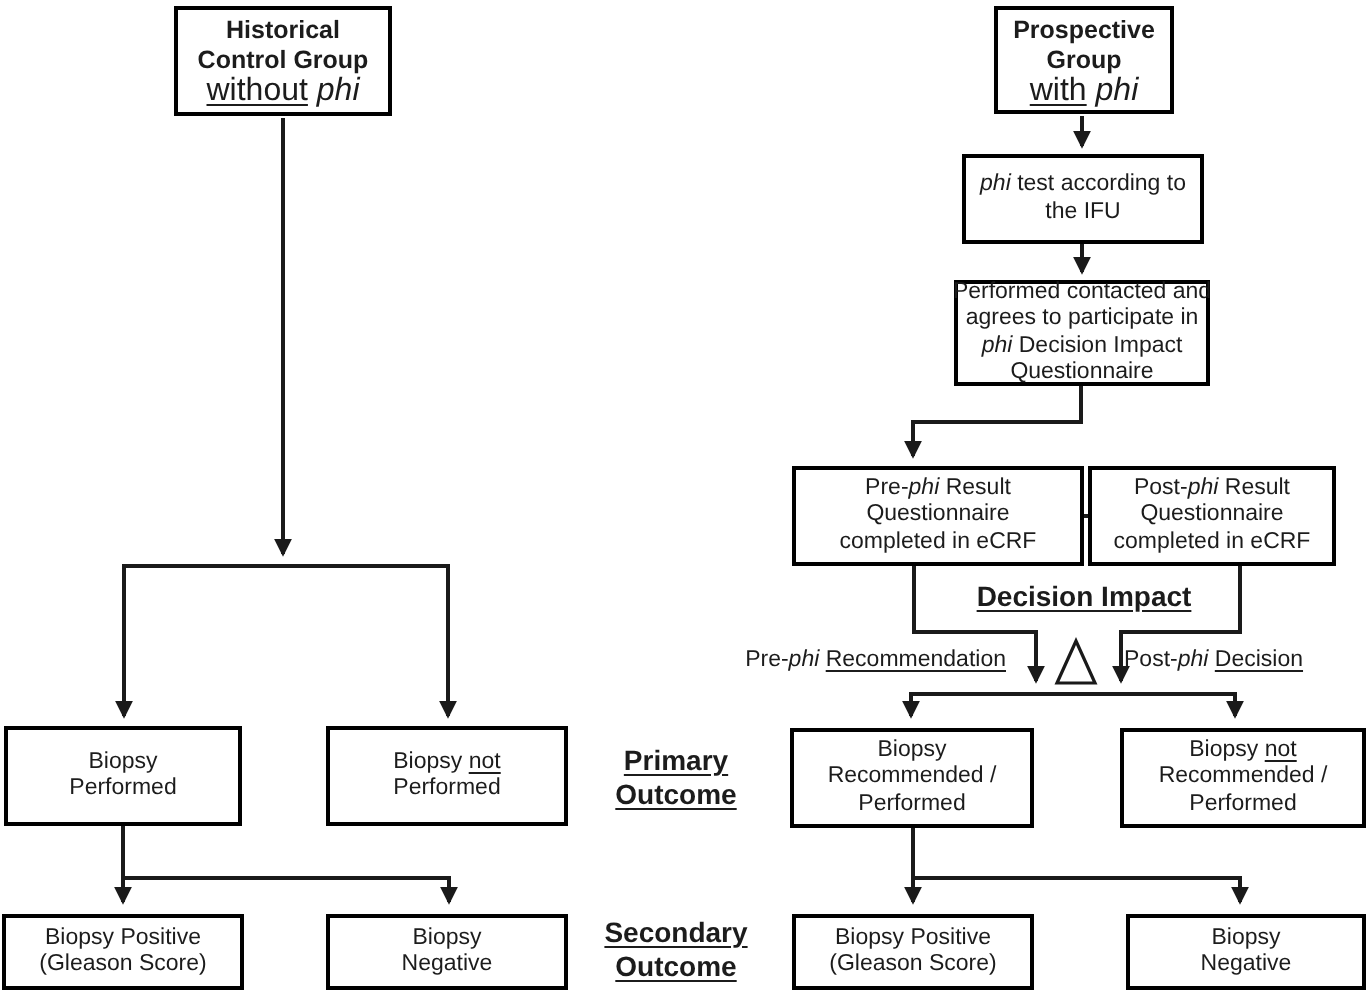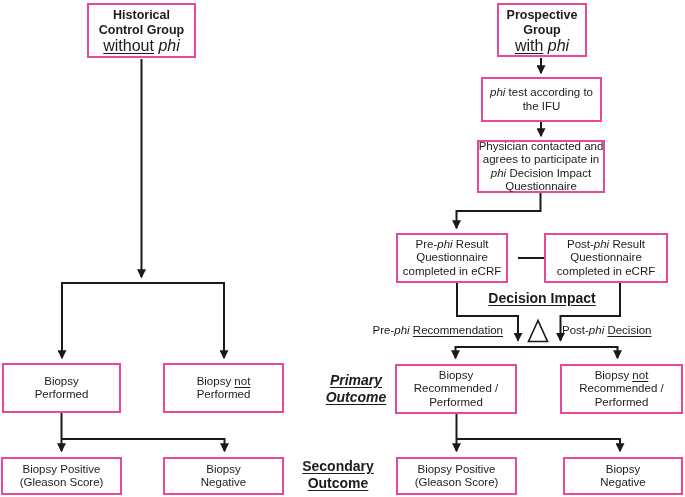--- a/index.html
+++ b/index.html
@@ -2,21 +2,21 @@
 <html><head>
 <meta charset="utf-8">
 <style>
   html,body{margin:0;padding:0;background:#ffffff;}
   #stage{
     position:relative;width:685px;height:497px;background:#ffffff;overflow:hidden;
     font-family:"Liberation Sans","DejaVu Sans",sans-serif;color:#1c1c1c;
   }
   svg.wires{position:absolute;left:0;top:0;width:685px;height:497px;}
   .box{
-    position:absolute;box-sizing:border-box;border:2px solid #ec4899;background:#ffffff;
+    position:absolute;box-sizing:border-box;border:2px solid #000000;background:#ffffff;
     display:flex;flex-direction:column;justify-content:center;align-items:center;
     text-align:center;font-size:11.5px;line-height:13.5px;padding:16px;
   }
   .group{font-weight:bold;font-size:12.5px;line-height:15px;}
   .group .reg{font-weight:normal;font-size:16px;}
   .ln{display:block;white-space:nowrap;}
   .i{font-style:italic;}
   .u{text-decoration:underline;text-underline-offset:2px;}
   .sidelabel{position:absolute;font-size:11.5px;line-height:14px;white-space:nowrap;}
   .biglabel{
@@ -87,27 +87,27 @@
     <span class="ln">Group</span>
     <span class="ln reg"><span class="u">with</span> <span class="i">phi</span></span>
   </div>
 
   <div class="box" style="left:481px;top:77px;width:121px;height:45px;">
     <span class="ln"><span class="i">phi</span> <span>test according to</span></span>
     <span class="ln">the IFU</span>
   </div>
 
   <div class="box" style="left:477px;top:140px;width:128px;height:53px;">
-    <span class="ln">Physician contacted and</span>
+    <span class="ln">Performed contacted and</span>
     <span class="ln">agrees to participate in</span>
     <span class="ln"><span class="i">phi</span> <span>Decision Impact</span></span>
     <span class="ln">Questionnaire</span>
   </div>
 
-  <div class="box" style="left:396px;top:233px;width:112px;height:50px;">
+  <div class="box" style="left:396px;top:233px;width:146px;height:50px;">
     <span class="ln"><span>Pre-</span><span class="i">phi</span> <span>Result</span></span>
     <span class="ln">Questionnaire</span>
     <span class="ln">completed in eCRF</span>
   </div>
 
   <div class="box" style="left:544px;top:233px;width:124px;height:50px;">
     <span class="ln"><span>Post-</span><span class="i">phi</span> <span>Result</span></span>
     <span class="ln">Questionnaire</span>
     <span class="ln">completed in eCRF</span>
   </div>
@@ -133,21 +133,21 @@
     <span class="ln">Biopsy</span>
     <span class="ln">Negative</span>
   </div>
 
   <div class="biglabel u" style="left:462px;top:290px;width:160px;">Decision Impact</div>
 
   <div class="sidelabel" style="left:345px;top:323px;width:158px;text-align:right;"><span>Pre-</span><span class="i">phi</span> <span class="u">Recommendation</span></div>
 
   <div class="sidelabel" style="left:562px;top:323px;width:130px;text-align:left;"><span>Post-</span><span class="i">phi</span> <span class="u">Decision</span></div>
 
-  <div class="biglabel" style="left:317px;top:372px;width:78px;font-style:italic;">
+  <div class="biglabel" style="left:299px;top:372px;width:78px;">
     <span class="u blk">Primary</span>
     <span class="u blk">Outcome</span>
   </div>
 
   <div class="biglabel" style="left:294px;top:458px;width:88px;">
     <span class="u blk">Secondary</span>
     <span class="u blk">Outcome</span>
   </div>
 
 </div>

